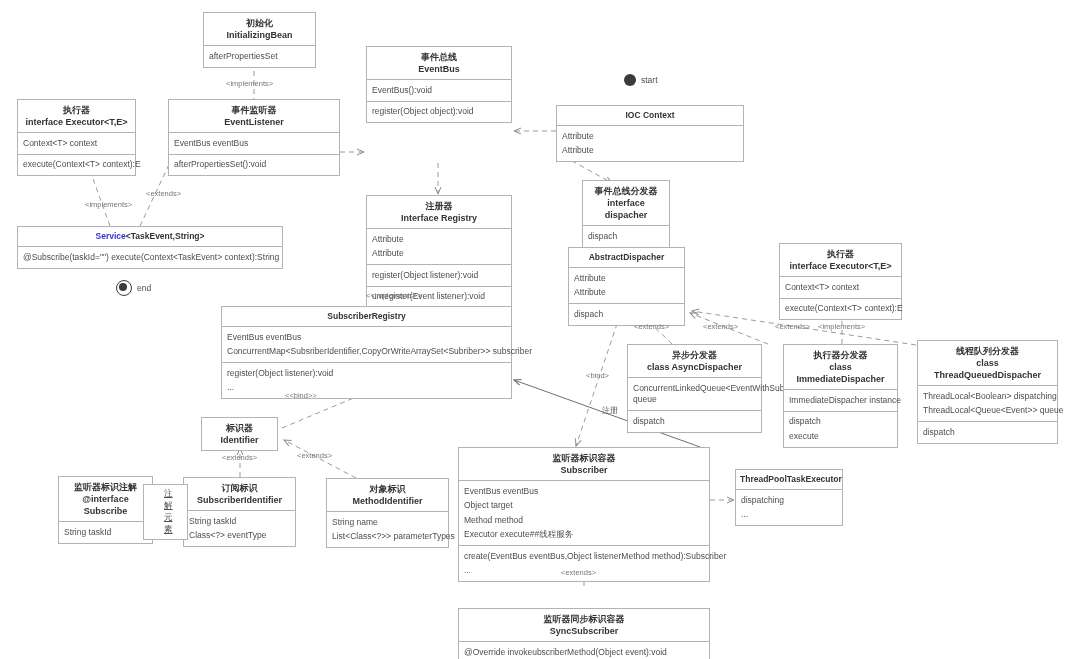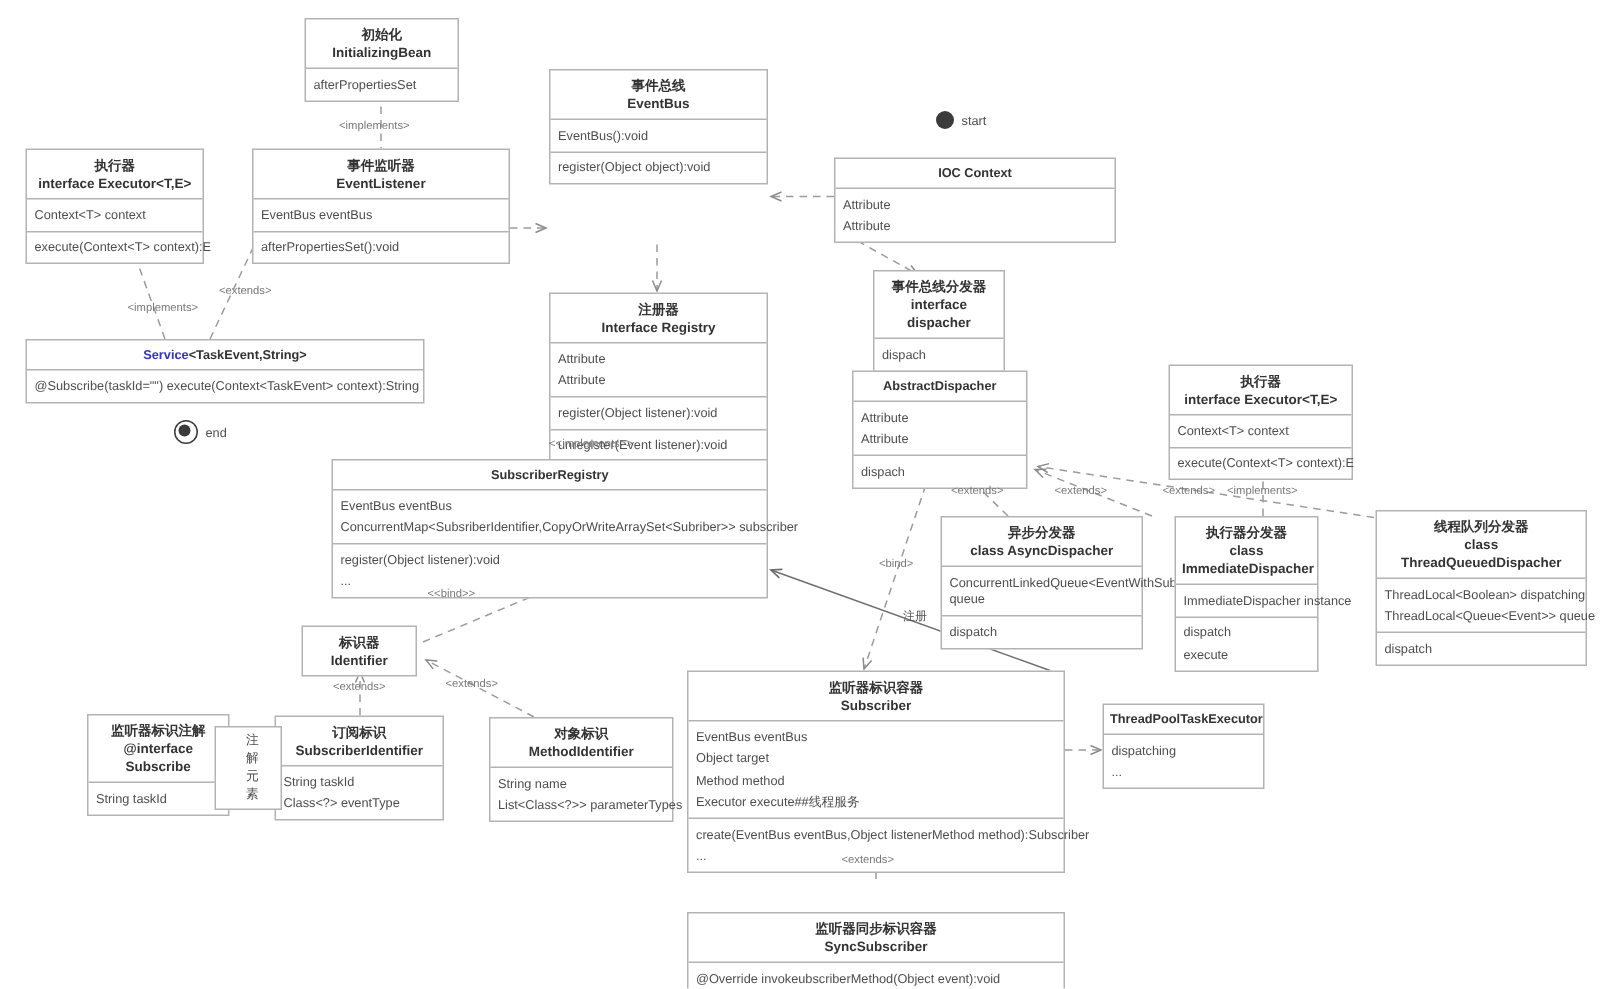--- a/index.html
+++ b/index.html
@@ -54,20 +54,21 @@
   .note{
     position:absolute;
     box-sizing:border-box;
     border:1px solid #b3b3b3;
     background:#ffffff;
     color:#4d4d4d;
     font-size:8.5px;
     padding:3px 20px;
     text-align:center;
     z-index:6;
+    text-decoration:underline;
   }
   .edge-label{
     position:absolute;
     font-size:7.5px;
     color:#777777;
     background:transparent;
     white-space:nowrap;
     z-index:4;
   }
   .edge-label.cn{color:#555555;font-size:8px;}
@@ -164,21 +165,21 @@
 
   <div class="marker" style="left:624px;top:74px;">
     <span class="dot"></span>
     <span>start</span>
   </div>
   <div class="marker" style="left:116px;top:280px;">
     <span class="dot final"></span>
     <span>end</span>
   </div>
 
-  <div class="uml" style="left:203px;top:12px;width:103px;">
+  <div class="uml" style="left:203px;top:12px;width:113px;">
     <div class="hdr">
       <span class="cn">初始化</span>
       <span class="en">InitializingBean</span>
     </div>
     <div class="sec">
       <span class="row">afterPropertiesSet</span>
     </div>
   </div>
 
   <div class="uml" style="left:17px;top:99px;width:119px;">
@@ -312,21 +313,21 @@
       <span class="en">class AsyncDispacher</span>
     </div>
     <div class="sec wrap">
       <span class="row">ConcurrentLinkedQueue&lt;EventWithSubscriber&gt; queue</span>
     </div>
     <div class="sec">
       <span class="row">dispatch</span>
     </div>
   </div>
 
-  <div class="uml" style="left:783px;top:344px;width:96px;">
+  <div class="uml" style="left:783px;top:344px;width:115px;">
     <div class="hdr">
       <span class="cn">执行器分发器</span>
       <span class="en">class ImmediateDispacher</span>
     </div>
     <div class="sec">
       <span class="row">ImmediateDispacher instance</span>
     </div>
     <div class="sec">
       <span class="row">dispatch</span>
       <span class="row">execute</span>

